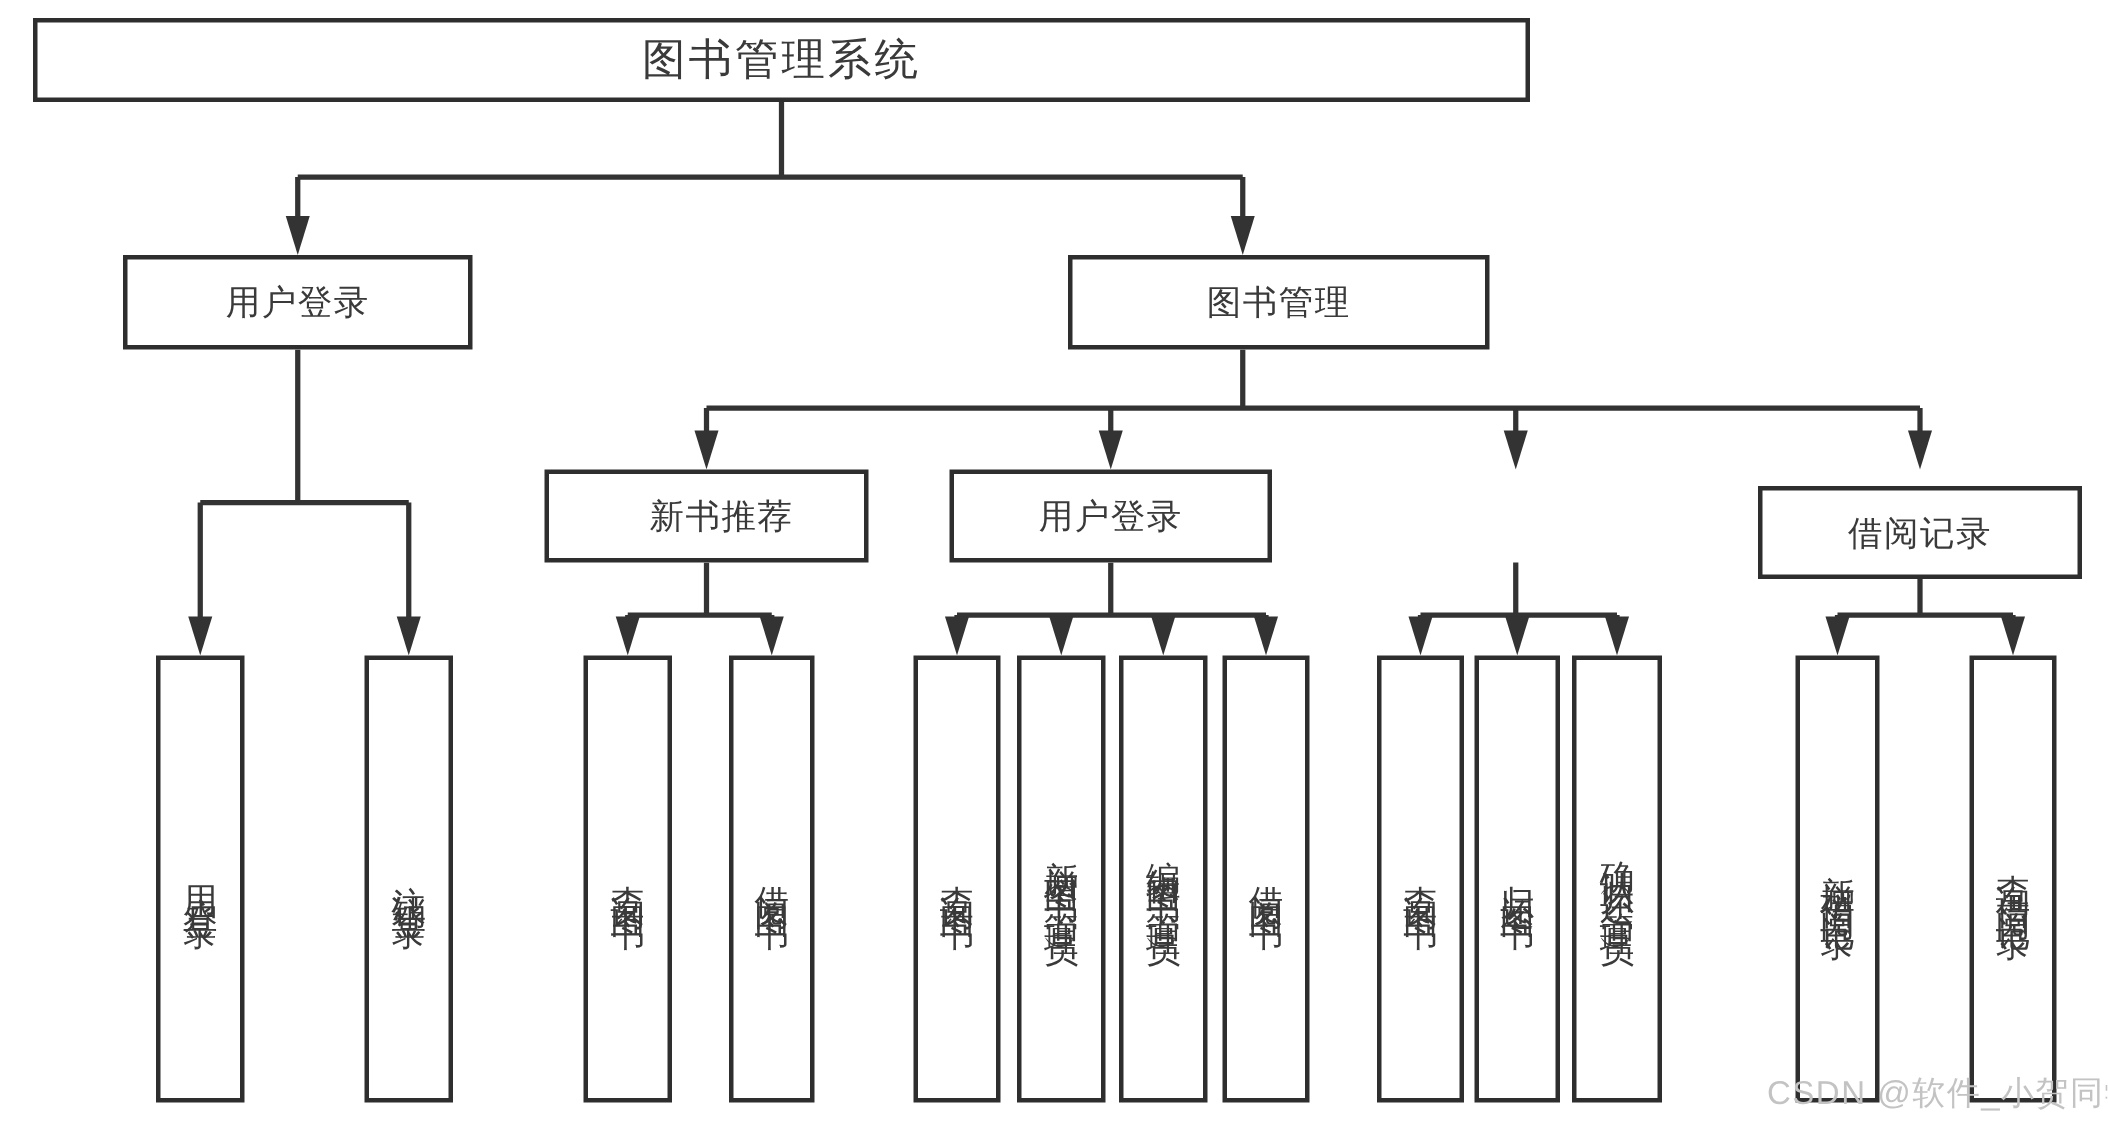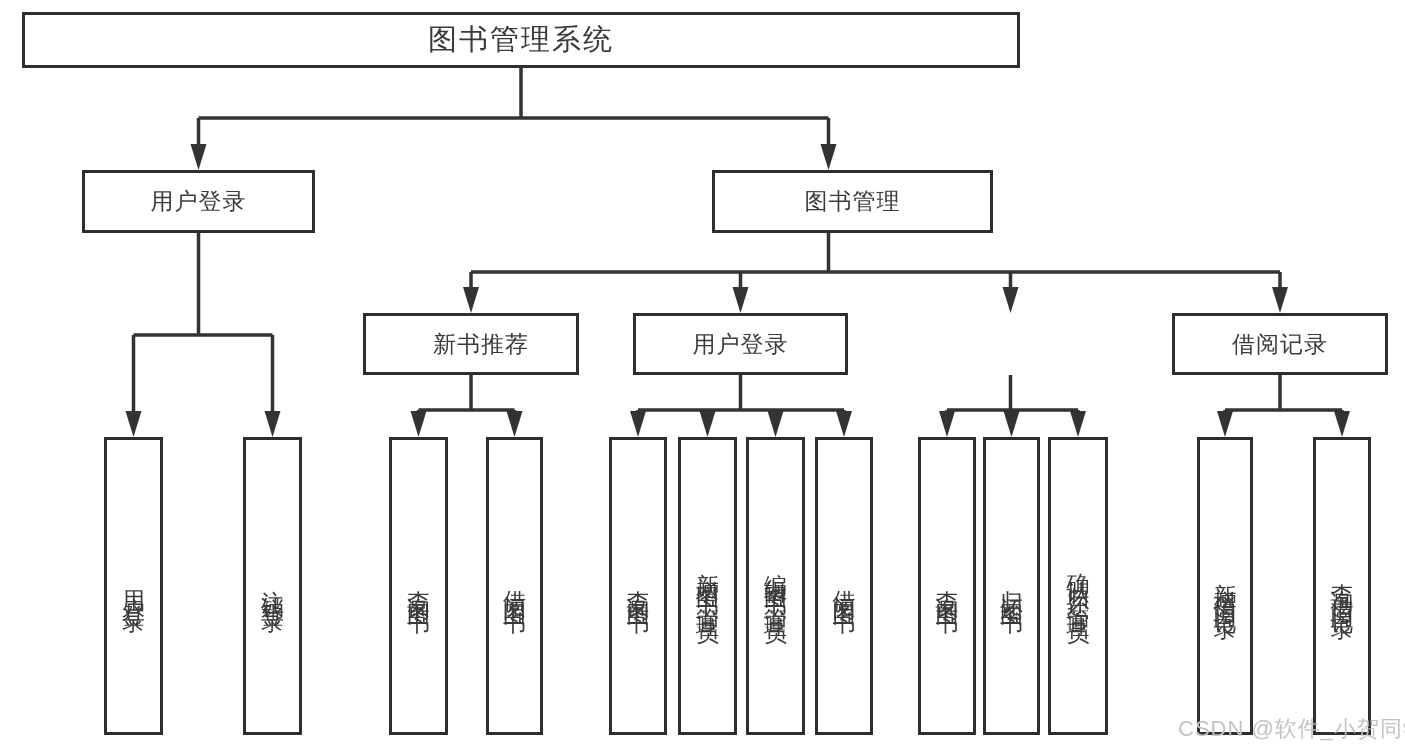--- a/index.html
+++ b/index.html
@@ -115,21 +115,21 @@
   <div class="box hbox" style="left:712px;top:170px;width:281px;height:63px;">
     <span>图书管理</span>
   </div>
 
   <div class="box hbox" style="left:363px;top:313px;width:216px;height:62px;padding-left:20px;">
     <span>新书推荐</span>
   </div>
   <div class="box hbox" style="left:633px;top:313px;width:215px;height:62px;">
     <span>用户登录</span>
   </div>
-  <div class="box hbox" style="left:1172px;top:313px;width:216px;height:62px;">
+  <div class="box hbox" style="left:1172px;top:324px;width:216px;height:62px;">
     <span>借阅记录</span>
   </div>
 
   <div class="box vbox" style="left:104px;top:437px;width:59px;height:298px;">
     <span>用户登录</span>
   </div>
   <div class="box vbox" style="left:243px;top:437px;width:59px;height:298px;">
     <span>注销登录</span>
   </div>
 

